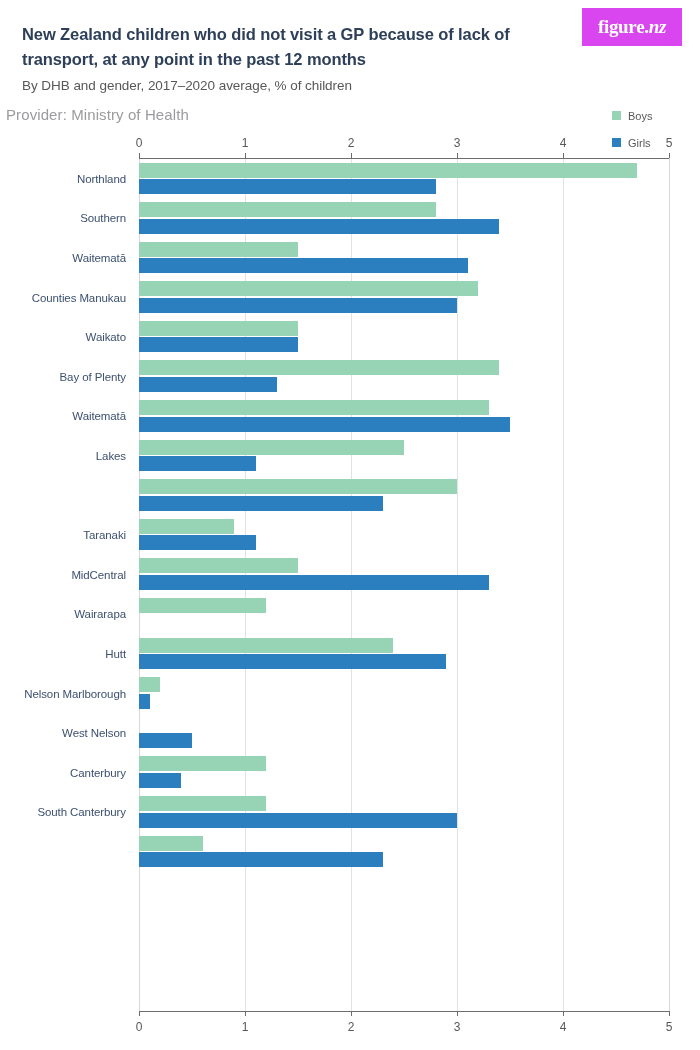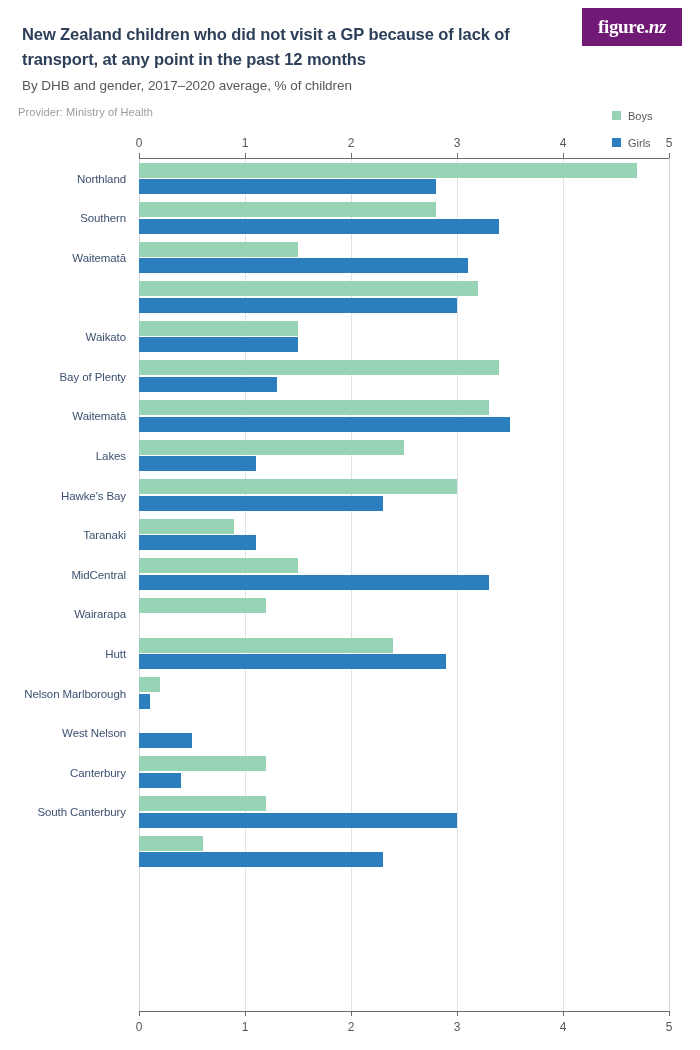--- a/index.html
+++ b/index.html
@@ -45,23 +45,23 @@
     left: 22px;
     top: 78px;
     font-size: 13.5px;
     font-weight: normal;
     color: #58585a;
     letter-spacing: -0.05px;
   }
 
   .provider {
     position: absolute;
-    left: 18px;
+    left: 6px;
     top: 106px;
-    font-size: 11px;
+    font-size: 15px;
     color: #9b9b9e;
     letter-spacing: 0.1px;
   }
 
   .logo {
     position: absolute;
     right: 18px;
     top: 8px;
     width: 100px;
     height: 38px;
@@ -200,21 +200,21 @@
 </head>
 <body>
 
 <div id="page">
 
   <div class="header">
     <div class="title">New Zealand children who did not visit a GP because of lack of transport, at any point in the past 12 months</div>
     <div class="subtitle">By DHB and gender, 2017–2020 average, % of children</div>
     <div class="provider">Provider: Ministry of Health</div>
 
-    <div class="logo" style="background: #701a75;">
+    <div class="logo" style="background: #d946ef;">
       <span class="logo-text"><span>figure.</span><span class="nz">nz</span></span>
     </div>
 
     <div class="legend">
       <div class="legend-row">
         <span class="legend-swatch" style="background: rgb(150, 212, 181);"></span>
         <span class="legend-label">Boys</span>
       </div>
       <div class="legend-row">
         <span class="legend-swatch" style="background: rgb(44, 127, 190);"></span>
@@ -276,20 +276,21 @@
           </div>
         </div>
         <div class="row">
           <div class="row-label">Waitematā</div>
           <div class="bars">
             <div class="bar boys" title="Waitematā — Boys: 1.5" style="width: 159px; background: rgb(150, 212, 181);"></div>
             <div class="bar girls" title="Waitematā — Girls: 3.1" style="width: 328.6px; background: rgb(44, 127, 190);"></div>
           </div>
         </div>
         <div class="row">
+          <div class="row-label">Counties Manukau</div>
           <div class="bars">
             <div class="bar boys" title="Counties Manukau — Boys: 3.2" style="width: 339.2px; background: rgb(150, 212, 181);"></div>
             <div class="bar girls" title="Counties Manukau — Girls: 3" style="width: 318px; background: rgb(44, 127, 190);"></div>
           </div>
         </div>
         <div class="row">
           <div class="row-label">Waikato</div>
           <div class="bars">
             <div class="bar boys" title="Waikato — Boys: 1.5" style="width: 159px; background: rgb(150, 212, 181);"></div>
             <div class="bar girls" title="Waikato — Girls: 1.5" style="width: 159px; background: rgb(44, 127, 190);"></div>
@@ -310,21 +311,20 @@
           </div>
         </div>
         <div class="row">
           <div class="row-label">Lakes</div>
           <div class="bars">
             <div class="bar boys" title="Lakes — Boys: 2.5" style="width: 265px; background: rgb(150, 212, 181);"></div>
             <div class="bar girls" title="Lakes — Girls: 1.1" style="width: 116.6px; background: rgb(44, 127, 190);"></div>
           </div>
         </div>
         <div class="row">
-          <div class="row-label">Hawke's Bay</div>
           <div class="bars">
             <div class="bar boys" title="Hawke's Bay — Boys: 3" style="width: 318px; background: rgb(150, 212, 181);"></div>
             <div class="bar girls" title="Hawke's Bay — Girls: 2.3" style="width: 243.8px; background: rgb(44, 127, 190);"></div>
           </div>
         </div>
         <div class="row">
           <div class="row-label">Taranaki</div>
           <div class="bars">
             <div class="bar boys" title="Taranaki — Boys: 0.9" style="width: 95.4px; background: rgb(150, 212, 181);"></div>
             <div class="bar girls" title="Taranaki — Girls: 1.1" style="width: 116.6px; background: rgb(44, 127, 190);"></div>

